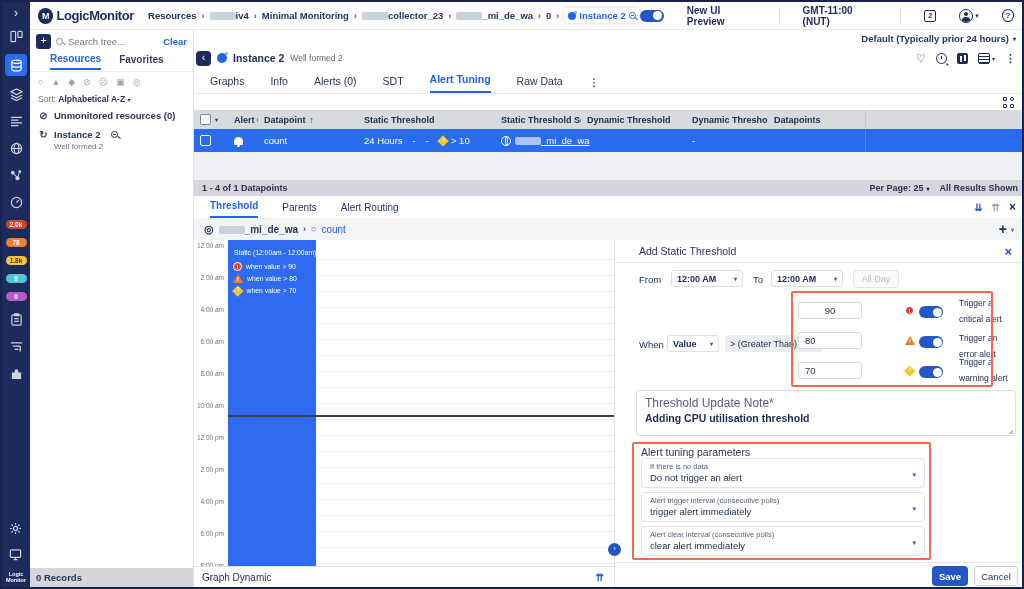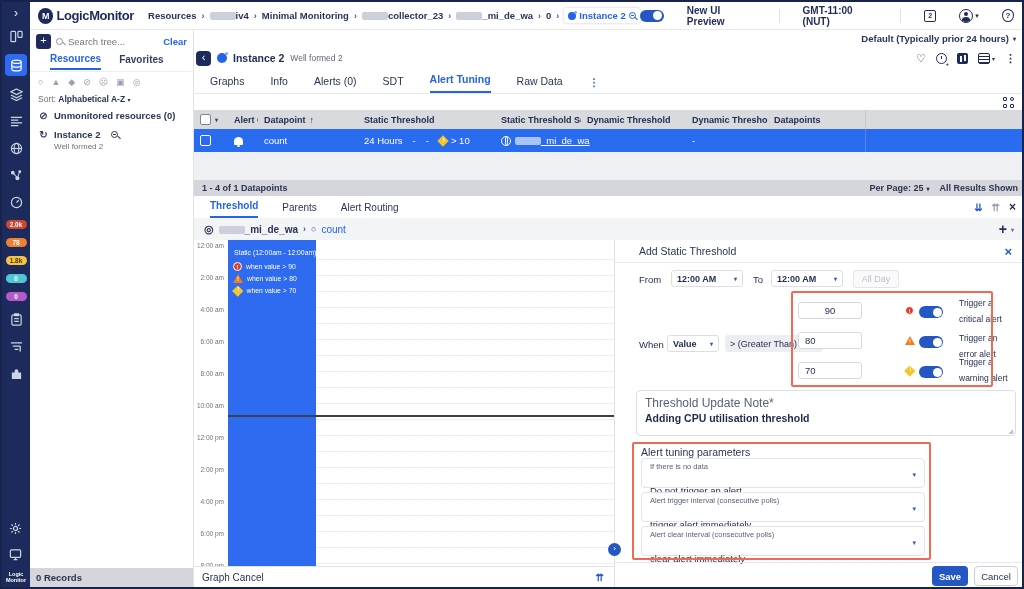--- a/index.html
+++ b/index.html
@@ -167,21 +167,21 @@
   .thr-ic { position:absolute; left:290px; }
   .thr-tgl { position:absolute; left:304px; }
   .thr-lbl { position:absolute; left:344px; width:58px; font-size:8.5px; line-height:16px; color:#1e2a4e; }
   .note-box { position:absolute; left:21px; top:150px; width:380px; height:46px; border:1px solid #dcdee5; border-radius:4px; background:#fff; padding:5px 8px; cursor:text; }
   .note-lbl { font-size:12px; color:#55607a; }
   .note-val { font-size:10.5px; font-weight:bold; color:#1e2a4e; margin-top:2px; }
   .note-resize { position:absolute; right:2px; bottom:1px; font-size:6px; color:#b9bec9; }
   .tuning-title { position:absolute; left:26px; top:206px; font-size:10.5px; color:#2a3558; }
   .tune-card { position:absolute; left:26px; width:284px; height:30px; border:1px solid #e2e3e9; border-radius:4px; background:#fff; padding:3px 8px; cursor:pointer; }
   .tune-lbl { font-size:7.5px; color:#55607a; }
-  .tune-val { font-size:9.5px; color:#1e2a4e; margin-top:14px; }
+  .tune-val { font-size:9.5px; color:#1e2a4e; margin-top:1px; }
   .tune-caret { position:absolute; right:8px; top:12px; font-size:7px; color:#2456c4; }
   .form-footer-line { position:absolute; left:0; right:0; top:322px; height:1px; background:#e6e7ec; }
   .btn { position:absolute; top:326px; height:20px; border-radius:4px; font-size:9.5px; font-family:inherit; cursor:pointer; display:flex; align-items:center; justify-content:center; }
   .btn-save { right:58px; width:36px; background:#2456c4; color:#fff; border:none; font-weight:bold; }
   .btn-cancel { right:8px; width:44px; background:#fff; color:#2a3558; border:1px solid #c9cdd6; }
   .annot { position:absolute; border:2px solid #ef6a50; border-radius:2px; pointer-events:none; z-index:5; }
   .annot1 { left:176px; top:51px; width:202px; height:96px; }
   .annot2 { left:17px; top:202px; width:299px; height:118px; }
   .expand-handle { position:absolute; left:-7px; top:303px; width:13px; height:13px; border-radius:50%; background:#2456c4; color:#fff; font-size:8px; line-height:12px; text-align:center; cursor:pointer; z-index:6; }
 </style>
@@ -504,21 +504,21 @@
                 <span>when value &gt; 80</span>
               </span>
             <span class="bl-row">
                 <span class="ic-warn2"></span>
                 <span>when value &gt; 70</span>
               </span>
           </span>
         </div>
         <div class="nowline"></div>
         <div class="graph-preview">
-          <span>Graph Cancel</span>
+          <span>Graph Dynamic</span>
           <span class="gp-collapse">⇈</span>
         </div>
       </div>
 
       <div class="form">
         <span class="form-title">Add Static Threshold</span>
         <span class="form-x">×</span>
         <div class="form-divider"></div>
 
         <span class="f-lbl" style="left:24px;top:34px">From</span>

